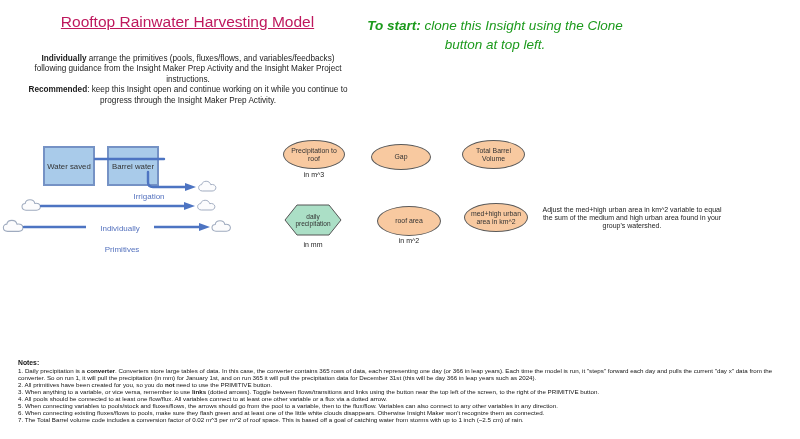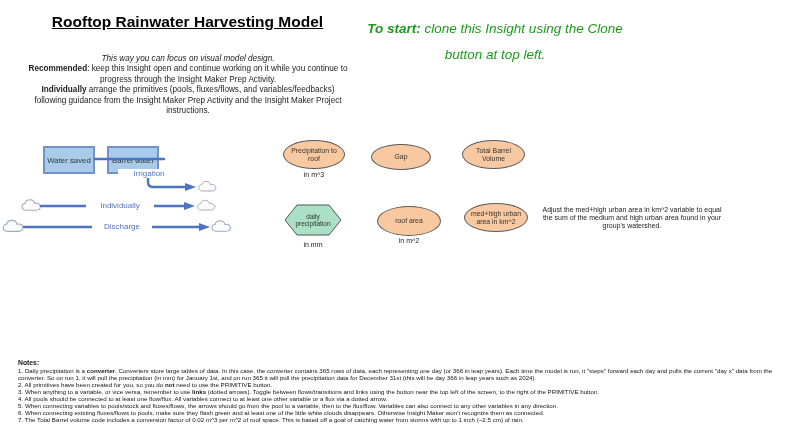--- a/index.html
+++ b/index.html
@@ -1,35 +1,35 @@
 <!DOCTYPE html>
 <html style="--stock-fill: #a9cbea; --stock-border: #7592c5; --flow-blue: #4d74c2; --flow-label: #5572be; --variable-fill: #f8c9a0; --variable-border: #5a5a5a; --converter-fill: #abdfc6; --converter-border: #555555; --accent-green: #1c9a1c; --cloud-stroke: #9fabbf;"><head>
 <meta charset="utf-8">
 <style>
   html,body{margin:0;padding:0;background:#ffffff;width:800px;height:439px;overflow:hidden;
     font-family:"Liberation Sans",sans-serif;}
   .canvas{position:relative;width:800px;height:439px;background:#fff;}
 
   
   .title-block{position:absolute;left:20px;top:12px;width:335px;text-align:center;
-    font-weight:bold;font-size:15.5px;line-height:19px;color:#000000;}
+    font-weight:normal;font-size:15.5px;line-height:19px;color:#be185d;}
   .title-block div{text-decoration:underline;}
   .intro-block{position:absolute;left:28px;top:54px;width:320px;text-align:center;
     font-size:8.2px;line-height:10.4px;color:#1c1c1c;}
   .intro-l1{font-weight:bold;font-style:italic;}
   .intro-l2{font-style:italic;}
   .lead-bold{font-weight:bold;}
   .start-note{position:absolute;left:362px;top:16px;width:266px;text-align:center;
-    font-size:13.5px;line-height:26px;font-style:italic;color:var(--accent-green);}
+    font-size:13.5px;line-height:19px;font-style:italic;color:var(--accent-green);}
   .start-note .lead{font-weight:bold;}
   .annotation{position:absolute;left:537px;top:206px;width:190px;text-align:center;
     font-size:7px;line-height:8.2px;color:#1c1c1c;}
 
   
-  .stock{position:absolute;width:52px;height:28px;background:var(--stock-fill);
+  .stock{position:absolute;width:52px;height:40px;background:var(--stock-fill);
     border:2px solid var(--stock-border);box-sizing:border-box;display:flex;
     align-items:center;justify-content:center;font-size:7.8px;color:#333;z-index:1;}
   .stock-1{left:43px;top:146px;}
   .stock-2{left:107px;top:146px;}
 
   
   .variable{position:absolute;background:var(--variable-fill);
     border:1px solid var(--variable-border);border-radius:50%;box-sizing:border-box;
     display:flex;align-items:center;justify-content:center;text-align:center;
     font-size:6.9px;line-height:7.6px;color:#333;padding:2px;z-index:1;}
@@ -48,21 +48,21 @@
     font-size:6.5px;line-height:7.4px;color:#333;}
 
   
   .unit{position:absolute;text-align:center;font-size:7px;color:#222;z-index:6;}
   .unit-m3{left:283px;top:171px;width:62px;}
   .unit-mm{left:284px;top:241px;width:58px;}
   .unit-m2{left:377px;top:237px;width:64px;}
 
   
   .flow-label{position:absolute;text-align:center;font-size:8px;color:var(--flow-label);
-    background:#fff;z-index:6;padding:0 2px;}
+    background:#fff;z-index:6;padding:0 2px;margin-top:23px;}
   .lbl-irrigation{left:118px;top:169px;width:58px;}
   .lbl-precipitation{left:86px;top:201px;width:64px;}
   .lbl-discharge{left:92px;top:222px;width:56px;}
 
   
   .links{position:absolute;left:0;top:0;z-index:5;}
   .flow-line{stroke:var(--flow-blue);stroke-width:2.4;fill:none;stroke-linecap:round;}
   .arrow{fill:var(--flow-blue);}
   .cloud{fill:#fcfcfd;stroke:var(--cloud-stroke);stroke-width:1.3;}
 
@@ -74,23 +74,22 @@
 </head>
 <body>
 
 <div class="canvas">
 
   <div class="title-block">
     <div>Rooftop Rainwater Harvesting Model</div>
   </div>
 
   <div class="intro-block">
-    <div class="intro-l2">This way you can focus on visual model design.</div>
+    <div><span class="lead-bold">Individually</span><span> arrange the primitives (pools, fluxes/flows, and variables/feedbacks) following guidance from the Insight Maker Prep Activity and the Insight Maker Project instructions.</span></div>
     <div><span class="lead-bold">Recommended</span><span>: keep this Insight open and continue working on it while you continue to progress through the Insight Maker Prep Activity.</span></div>
-    <div><span class="lead-bold">Individually</span><span> arrange the primitives (pools, fluxes/flows, and variables/feedbacks) following guidance from the Insight Maker Prep Activity and the Insight Maker Project instructions.</span></div>
   </div>
 
   <div class="start-note">
     <span class="lead">To start:</span><span> clone this Insight using the Clone button at top left.</span>
   </div>
 
   <div class="stock stock-1">
     <span>Water saved</span>
   </div>
   <div class="stock stock-2">
@@ -120,21 +119,21 @@
     <g>
       <use href="#cloud" class="cloud" transform="translate(14,228) scale(0.85)"></use>
       <path class="flow-line" d="M24 227 L199 227"></path>
       <polygon class="arrow" points="199,223 210,227 199,231"></polygon>
       <use href="#cloud" class="cloud" transform="translate(222,228) scale(0.8)"></use>
     </g>
   </svg>
 
   <div class="flow-label lbl-irrigation">Irrigation</div>
   <div class="flow-label lbl-precipitation">Individually</div>
-  <div class="flow-label lbl-discharge">Discharge</div>
+  <div class="flow-label lbl-discharge">Primitives</div>
 
   <div class="variable var-precip-roof">
     <span>Precipitation to roof</span>
   </div>
   <div class="variable var-gap">
     <span>Gap</span>
   </div>
   <div class="variable var-total-barrel">
     <span>Total Barrel Volume</span>
   </div>

